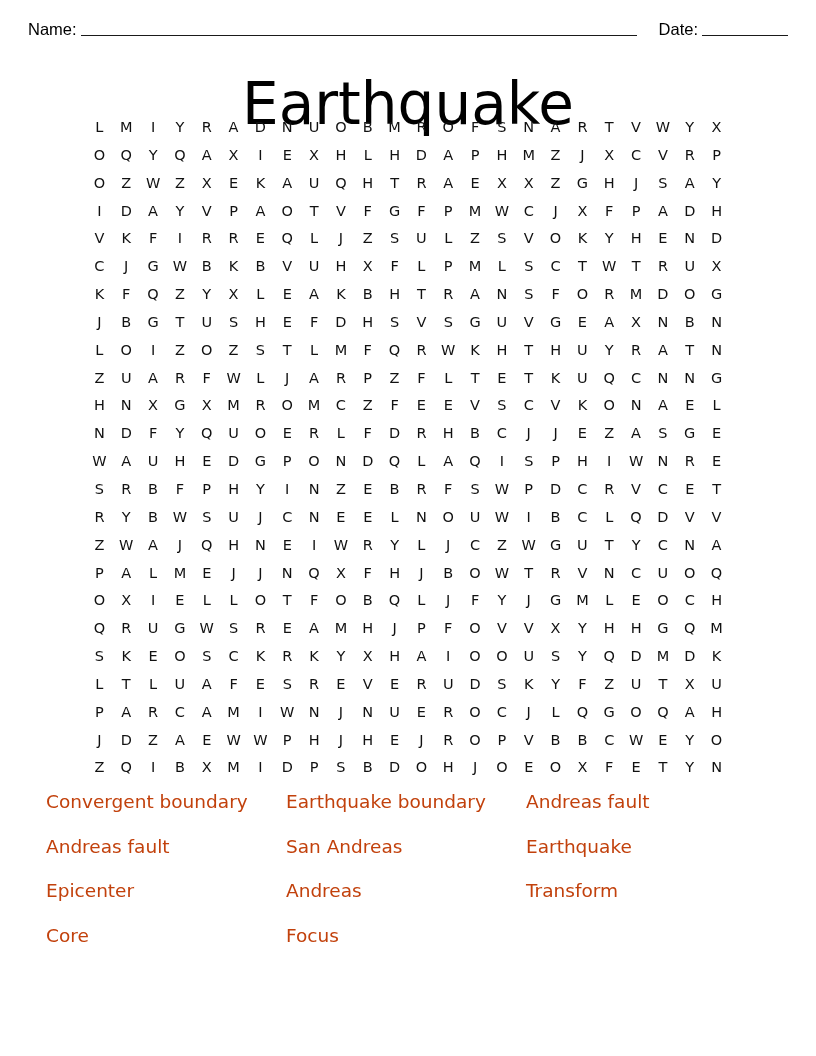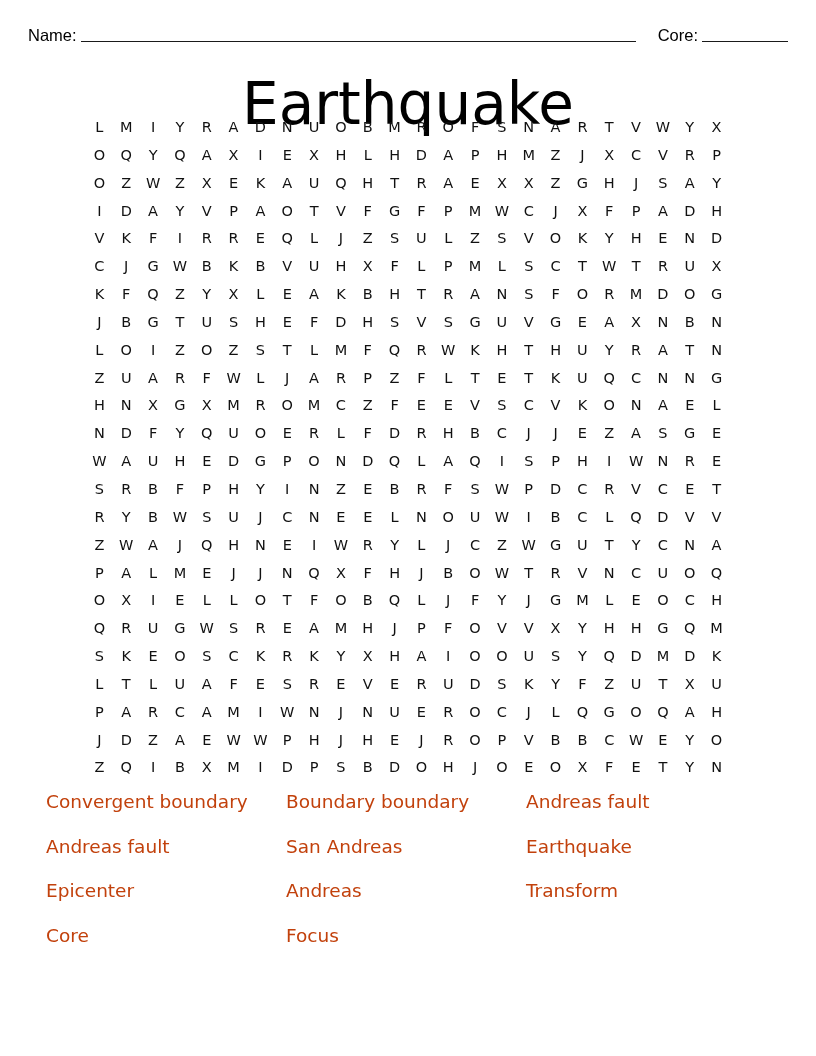--- a/index.html
+++ b/index.html
@@ -12,21 +12,21 @@
     height: 1056px;
     font-family: "Liberation Sans", sans-serif;
     color: #000000;
     position: relative;
     overflow: hidden;
   }
 
   
   .header-line {
     position: absolute;
-    top: 20px;
+    top: 14px;
     left: 28px;
     right: 28px;
     height: 24px;
     display: flex;
     align-items: flex-end;
     font-size: 16.5px;
     font-family: "Liberation Sans", sans-serif;
     white-space: nowrap;
   }
   .field-label {
@@ -93,21 +93,21 @@
     white-space: nowrap;
   }
   .word.empty { visibility: hidden; }
 </style>
 </head>
 <body>
 
 <div class="header-line">
   <span class="field-label">Name:</span>
   <span class="rule rule-name"></span>
-  <span class="field-label date-label">Core:</span>
+  <span class="field-label date-label">Date:</span>
   <span class="rule rule-date"></span>
 </div>
 
 <h1 class="title">Earthquake</h1>
 
 <div class="grid">
     <div class="cell">L</div>
     <div class="cell">M</div>
     <div class="cell">I</div>
     <div class="cell">Y</div>
@@ -680,21 +680,21 @@
     <div class="cell">X</div>
     <div class="cell">F</div>
     <div class="cell">E</div>
     <div class="cell">T</div>
     <div class="cell">Y</div>
     <div class="cell">N</div>
   </div>
 
 <div class="wordlist">
     <div class="word">Convergent boundary</div>
-    <div class="word">Boundary boundary</div>
+    <div class="word">Earthquake boundary</div>
     <div class="word">Andreas fault</div>
     <div class="word">Andreas fault</div>
     <div class="word">San Andreas</div>
     <div class="word">Earthquake</div>
     <div class="word">Epicenter</div>
     <div class="word">Andreas</div>
     <div class="word">Transform</div>
     <div class="word">Core</div>
     <div class="word">Focus</div>
     <div class="word empty"></div>

